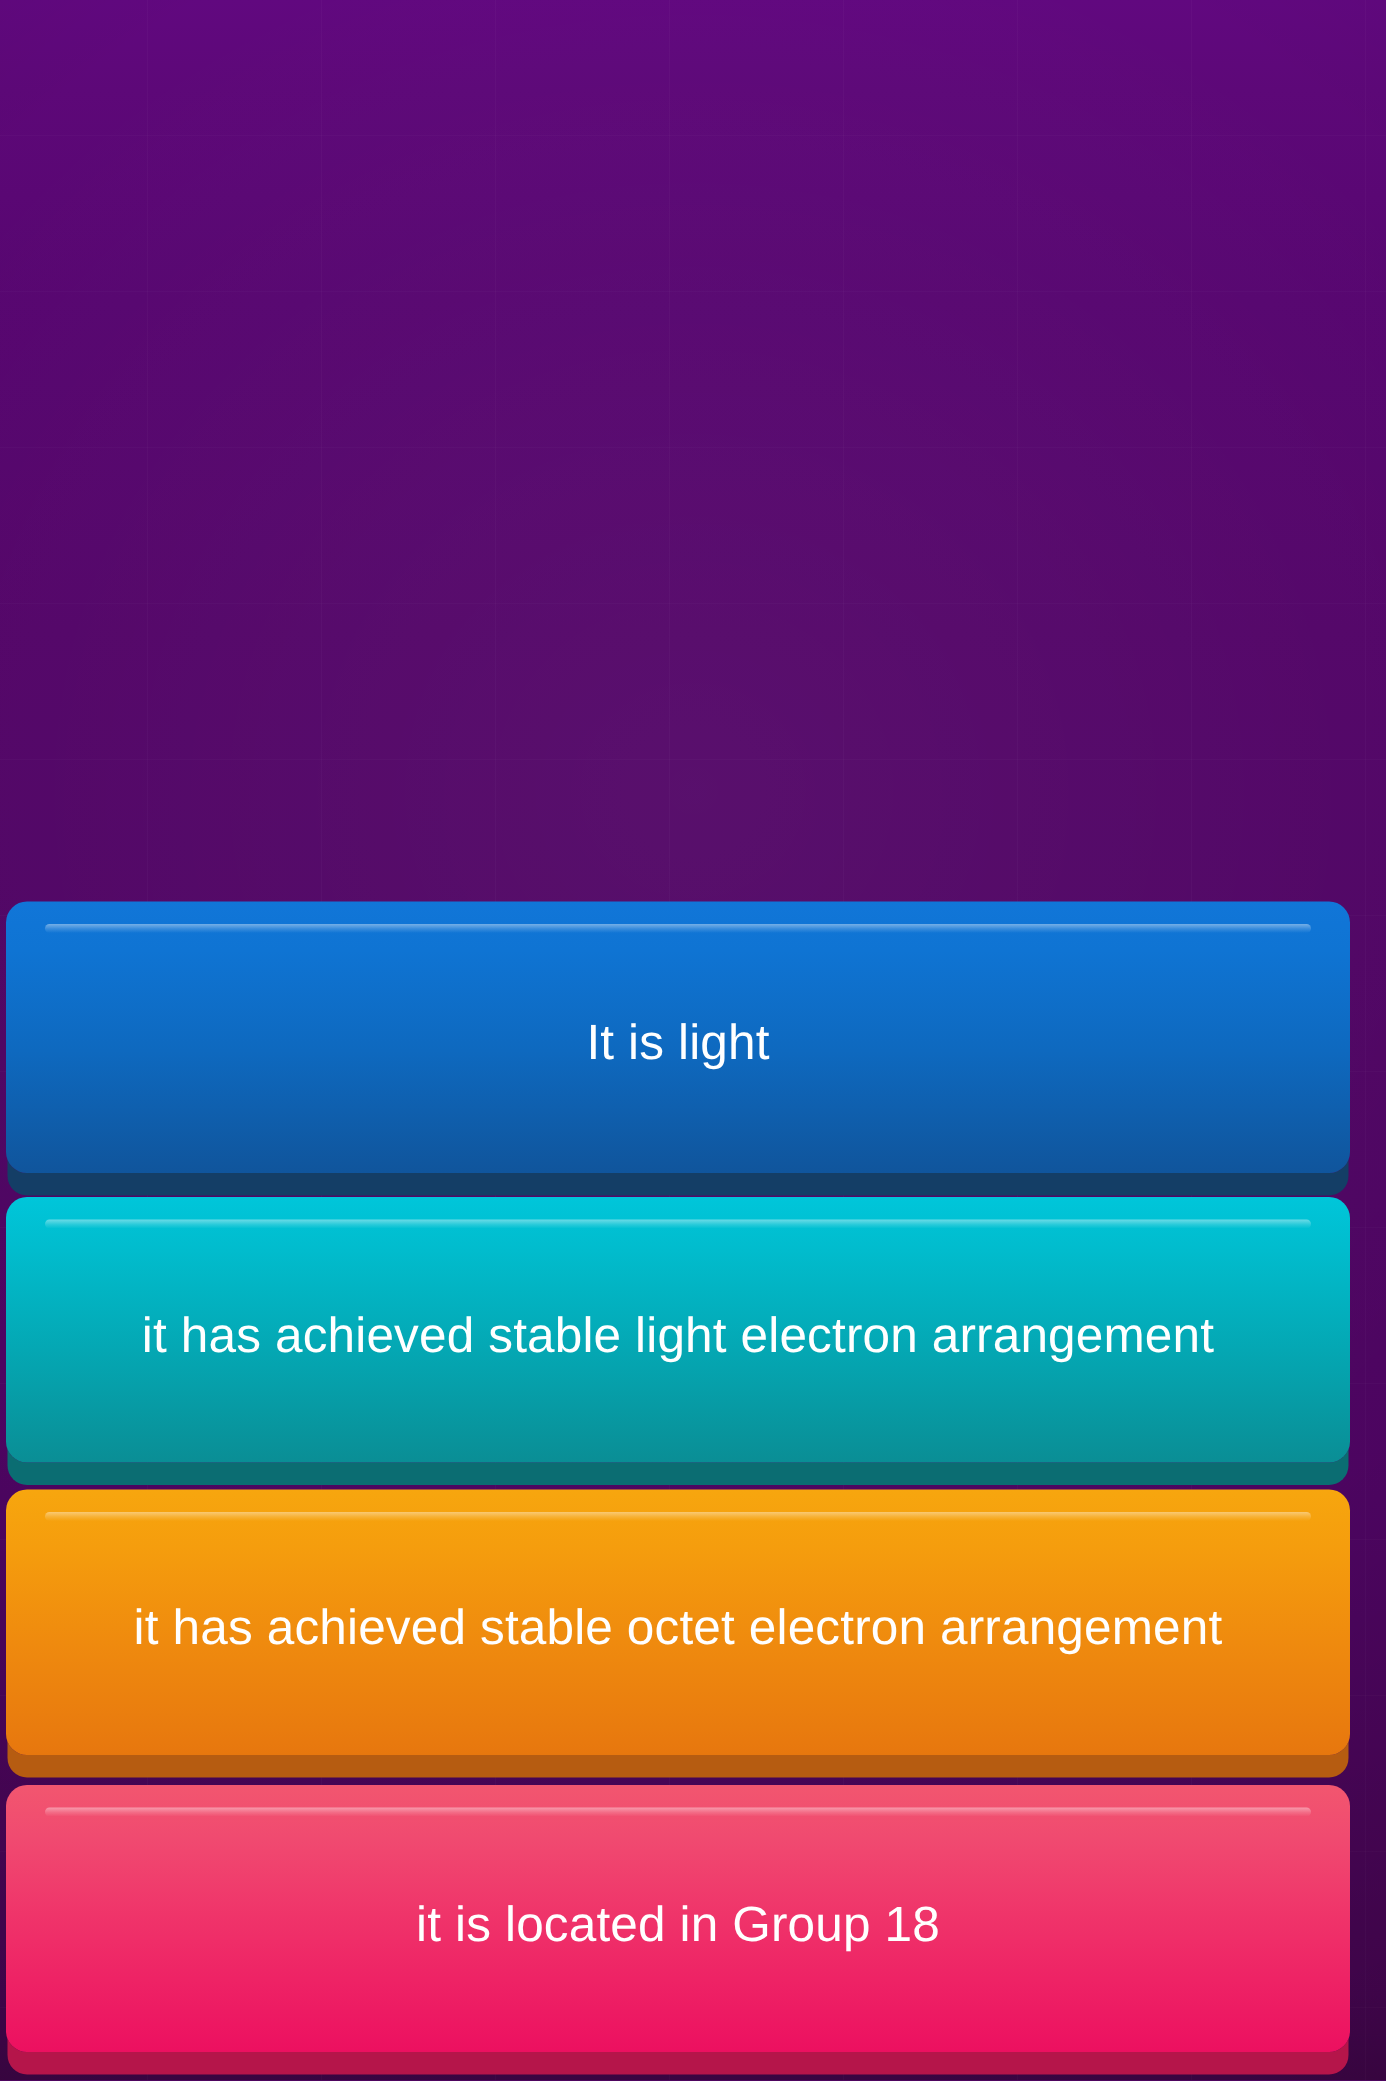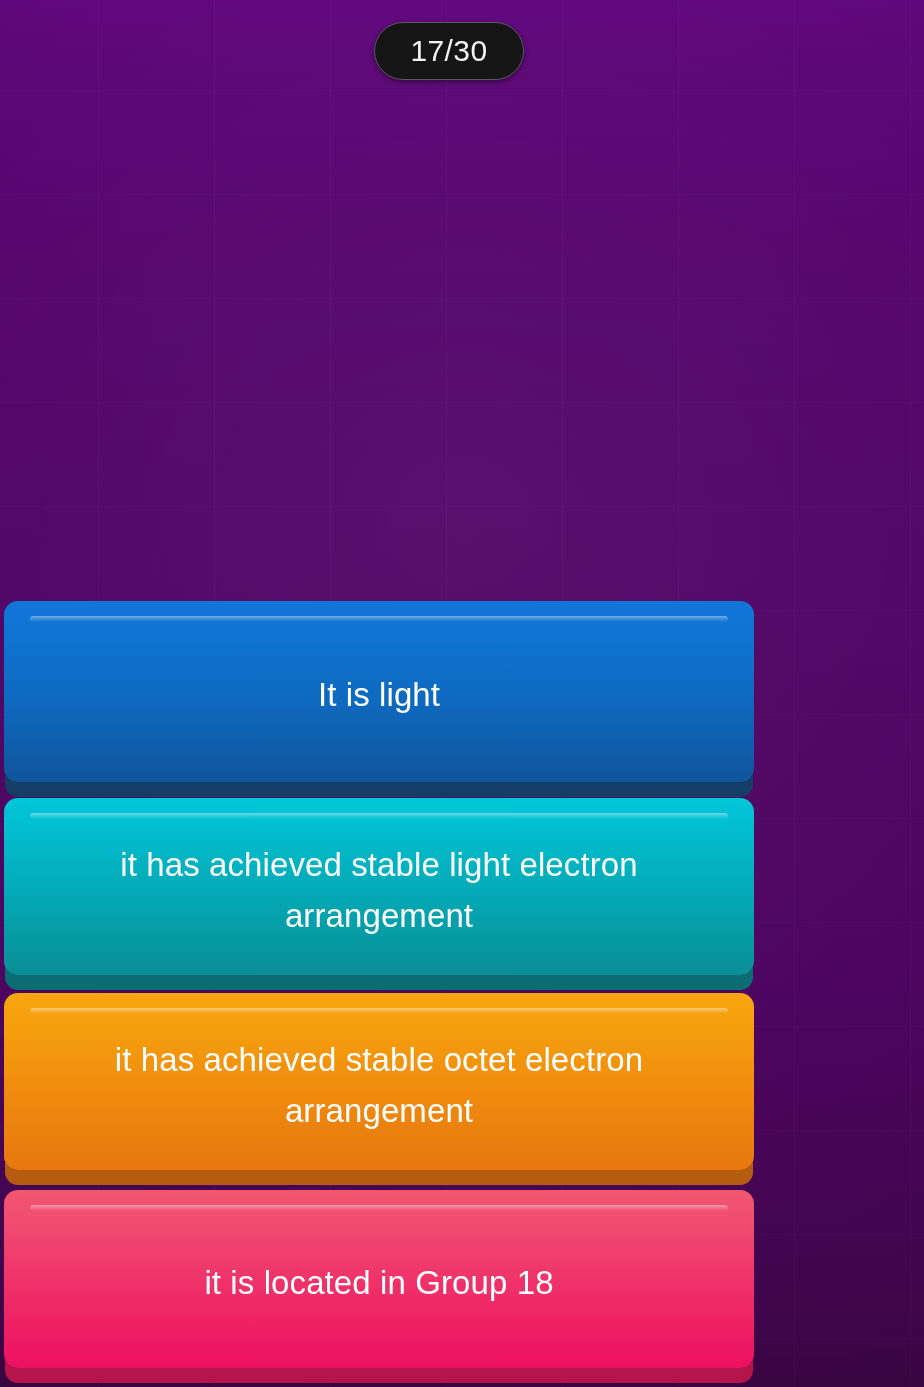--- a/index.html
+++ b/index.html
@@ -113,21 +113,21 @@
     position: absolute;
     left: 4px;
     top: 601px;
     width: 896px;
     z-index: 3;
   }
 
   .answer-option {
     position: absolute;
     left: 0;
-    width: 750px;
+    width: 896px;
     border-radius: 14px;
     display: flex;
     align-items: center;
     justify-content: center;
     padding: 8px 40px 0;
     overflow: hidden;
     cursor: pointer;
   }
 
   
@@ -188,23 +188,20 @@
   }
 </style>
 </head>
 <body>
 
 <div id="quiz-screen">
 
   <div id="bg-texture"></div>
   <div id="bg-vignette"></div>
 
-  <div id="counter-badge">
-    <span id="counter-badge-label">17/30</span>
-  </div>
 
 
   <div id="answers-list">
 
     <div class="answer-option" id="answer-option-0">
       <span class="answer-label">It is light</span>
     </div>
 
     <div class="answer-option" id="answer-option-1">
       <span class="answer-label">it has achieved stable light electron arrangement</span>

